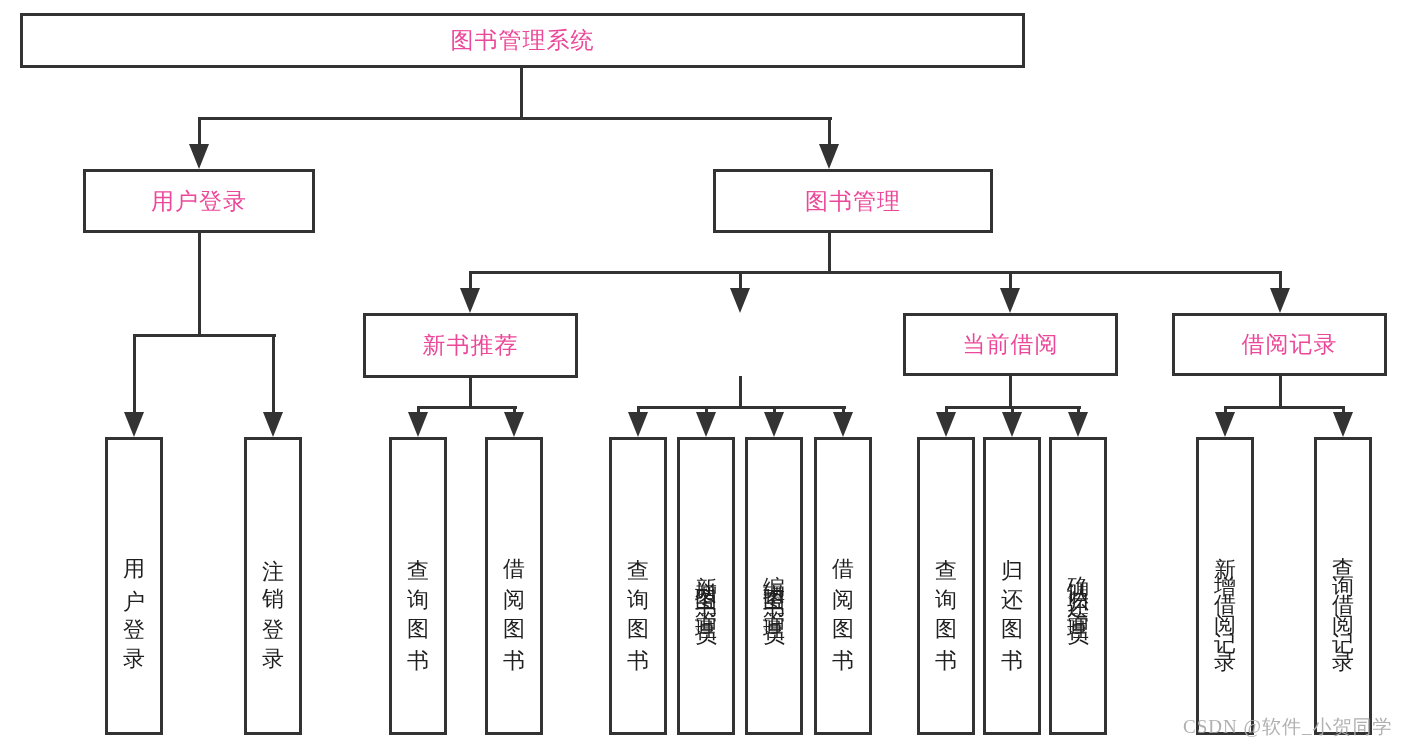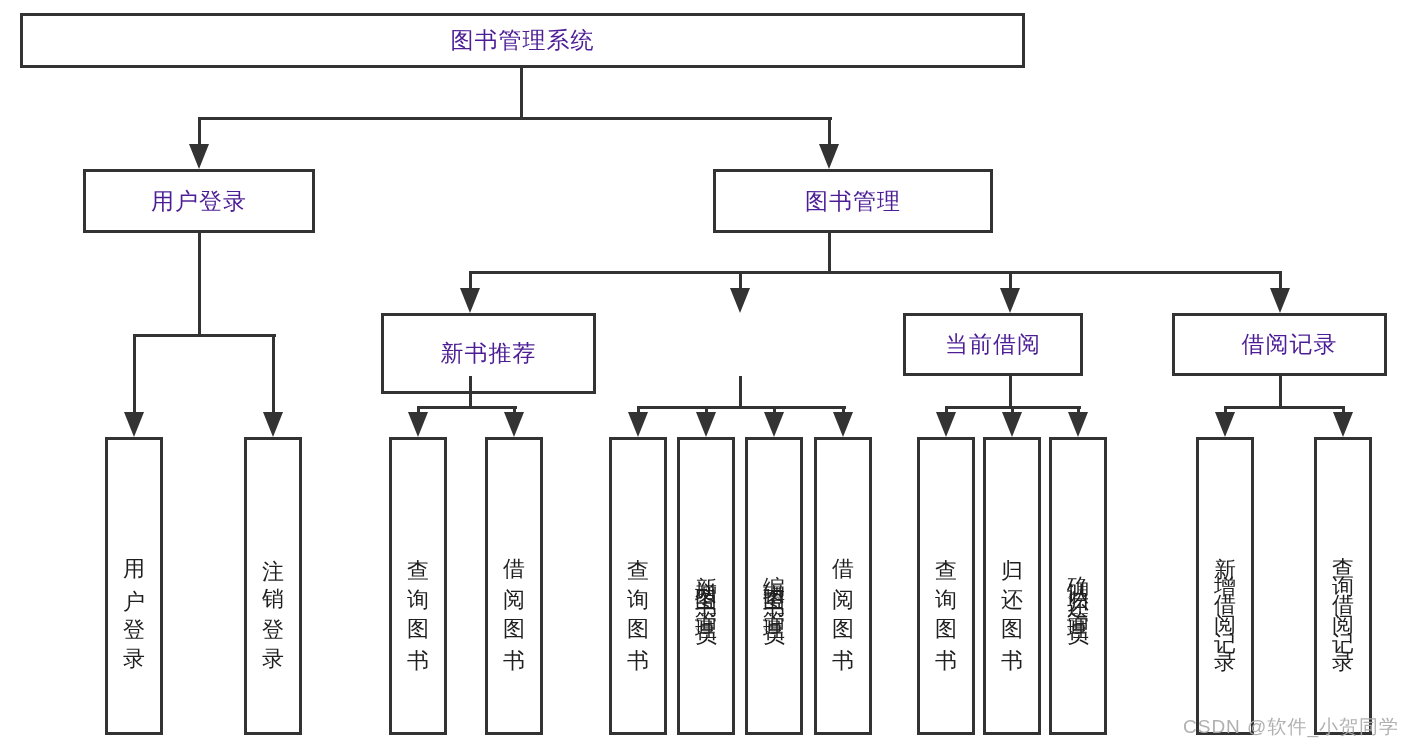--- a/index.html
+++ b/index.html
@@ -16,21 +16,21 @@
   .hbox {
     position: absolute;
     box-sizing: border-box;
     border: 3px solid #333333;
     background: #ffffff;
     display: flex;
     align-items: center;
     justify-content: center;
     font-size: 23px;
     letter-spacing: 1px;
-    color: #4c1d95;
+    color: #ec4899;
   }
   .vbox {
     position: absolute;
     box-sizing: border-box;
     border: 3px solid #333333;
     background: #ffffff;
     top: 437px;
     width: 58px;
     height: 298px;
     display: flex;
@@ -58,42 +58,43 @@
   }
   .watermark {
     position: absolute;
     left: 1183px;
     top: 714px;
     font-size: 19px;
     color: rgba(172,172,172,0.95);
     letter-spacing: 1px;
     z-index: 20;
     white-space: nowrap;
+    font-family: Liberation Serif, serif;
   }
 </style>
 </head>
 <body>
 
 <div class="stage">
 
   <div class="hbox" style="left:20px; top:13px; width:1005px; height:55px;">
     <span>图书管理系统</span>
   </div>
 
   <div class="hbox" style="left:83px; top:169px; width:232px; height:64px;">
     <span>用户登录</span>
   </div>
   <div class="hbox" style="left:713px; top:169px; width:280px; height:64px;">
     <span>图书管理</span>
   </div>
 
-  <div class="hbox" style="left:381px; top:313px; width:215px; height:81px;">
+  <div class="hbox" style="left:363px; top:313px; width:215px; height:65px;">
     <span>新书推荐</span>
   </div>
-  <div class="hbox" style="left:903px; top:313px; width:180px; height:63px;">
+  <div class="hbox" style="left:903px; top:313px; width:215px; height:63px;">
     <span>当前借阅</span>
   </div>
   <div class="hbox" style="left:1172px; top:313px; width:215px; height:63px;padding-left:20px;">
     <span>借阅记录</span>
   </div>
 
   <div class="vbox" style="left:105px;">
     <span class="vtext ls4">用户登录</span>
   </div>
   <div class="vbox" style="left:244px;">

